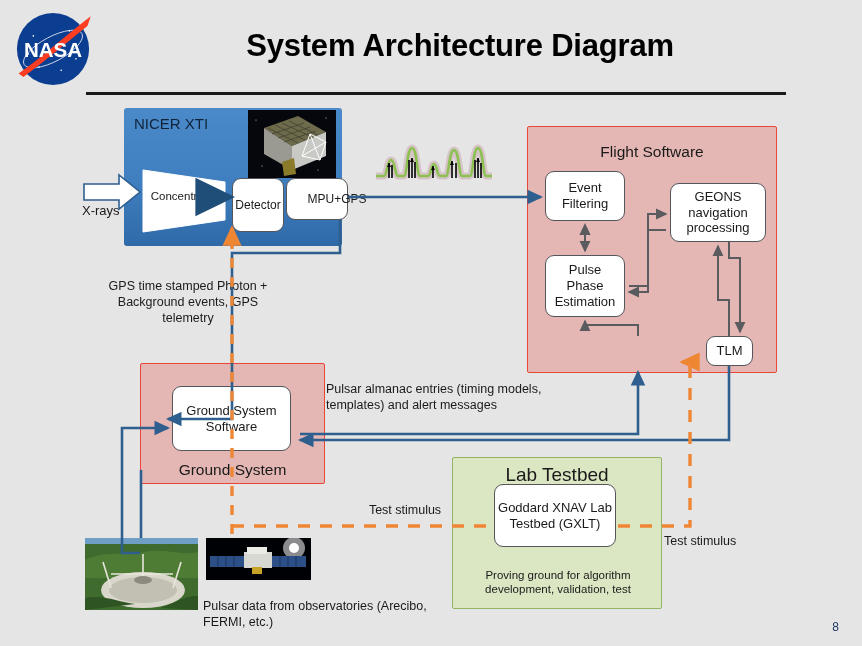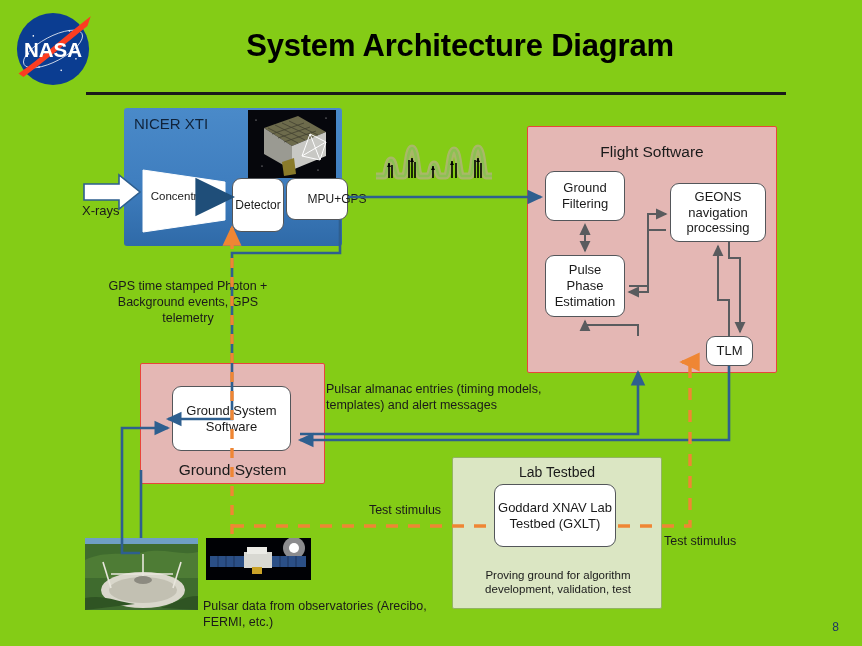--- a/index.html
+++ b/index.html
@@ -4,21 +4,21 @@
 <style>
   html, body {
     margin: 0;
     padding: 0;
     background: #ffffff;
   }
   #slide {
     position: relative;
     width: 862px;
     height: 646px;
-    background: #84cc16;
+    background: #e5e5e5;
     font-family: "Liberation Sans", sans-serif;
     overflow: hidden;
   }
 
   
   #nasa-logo {
     position: absolute;
     left: 12px; top: 8px;
     width: 82px; height: 82px;
   }
@@ -93,21 +93,21 @@
   }
   #ground-zone .zone-label { bottom: 4px; top: auto; font-size: 15.5px; }
 
   #lab-zone {
     left: 452px; top: 457px;
     width: 210px; height: 152px;
     background: #dbe6c3;
     border: 1.6px solid #93b463;
     border-radius: 2px;
   }
-  #lab-zone .zone-label { top: 6px; font-size: 14px; }
+  #lab-zone .zone-label { top: 6px; font-size: 19px; }
 
   
   .node {
     position: absolute;
     box-sizing: border-box;
     background: #ffffff;
     border: 1.6px solid #53565a;
     border-radius: 9px;
     display: flex;
     align-items: center;
@@ -321,21 +321,21 @@
     <rect x="46" y="29" width="10" height="7" fill="#c9a228"></rect>
   </svg>
 
   <svg id="concentrator-shape" viewBox="0 0 86 66">
     <polygon points="2,2 84,14 84,52 2,64" fill="#ffffff" stroke="#ffffff" stroke-width="1"></polygon>
   </svg>
   <div id="concentrator-label">Concentrator</div>
 
   <div class="node" id="node-detector">Detector</div>
   <div class="node" id="node-mpugps">MPU+GPS</div>
-  <div class="node" id="node-eventfilt">Ground Filtering</div>
+  <div class="node" id="node-eventfilt">Event Filtering</div>
   <div class="node" id="node-geons">GEONS navigation processing</div>
   <div class="node" id="node-pulsephase">Pulse Phase Estimation</div>
   <div class="node" id="node-tlm">TLM</div>
   <div class="node" id="node-groundsw">Ground System Software</div>
   <div class="node" id="node-gxlt">Goddard XNAV Lab Testbed (GXLT)</div>
 
   <div id="lab-caption">Proving ground for algorithm development, validation, test</div>
 
   <div class="flabel" id="lbl-xrays">X-rays</div>
   <div class="flabel" id="lbl-gps-ground">GPS time stamped Photon + Background events, GPS telemetry</div>

